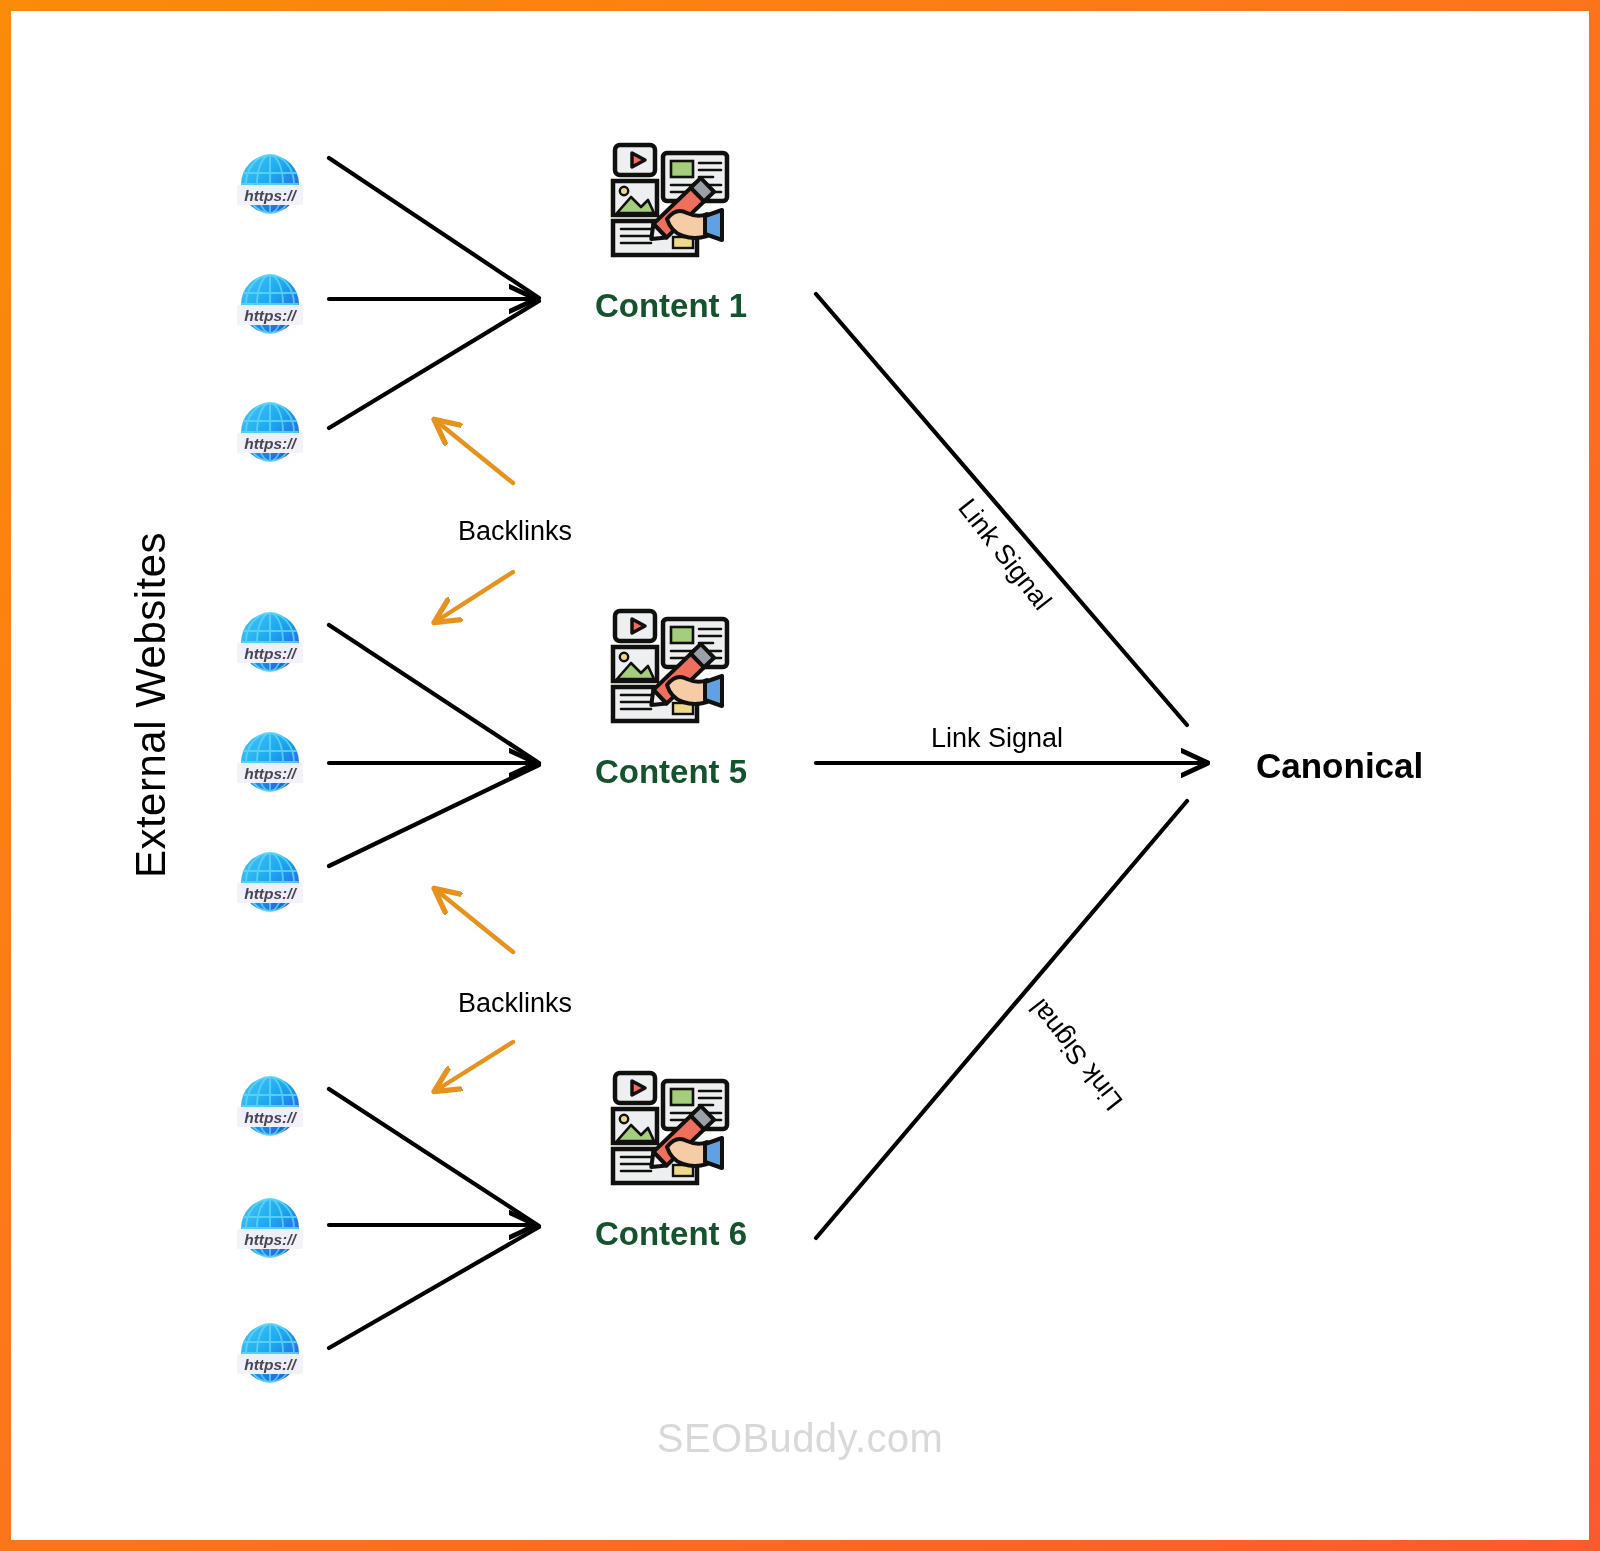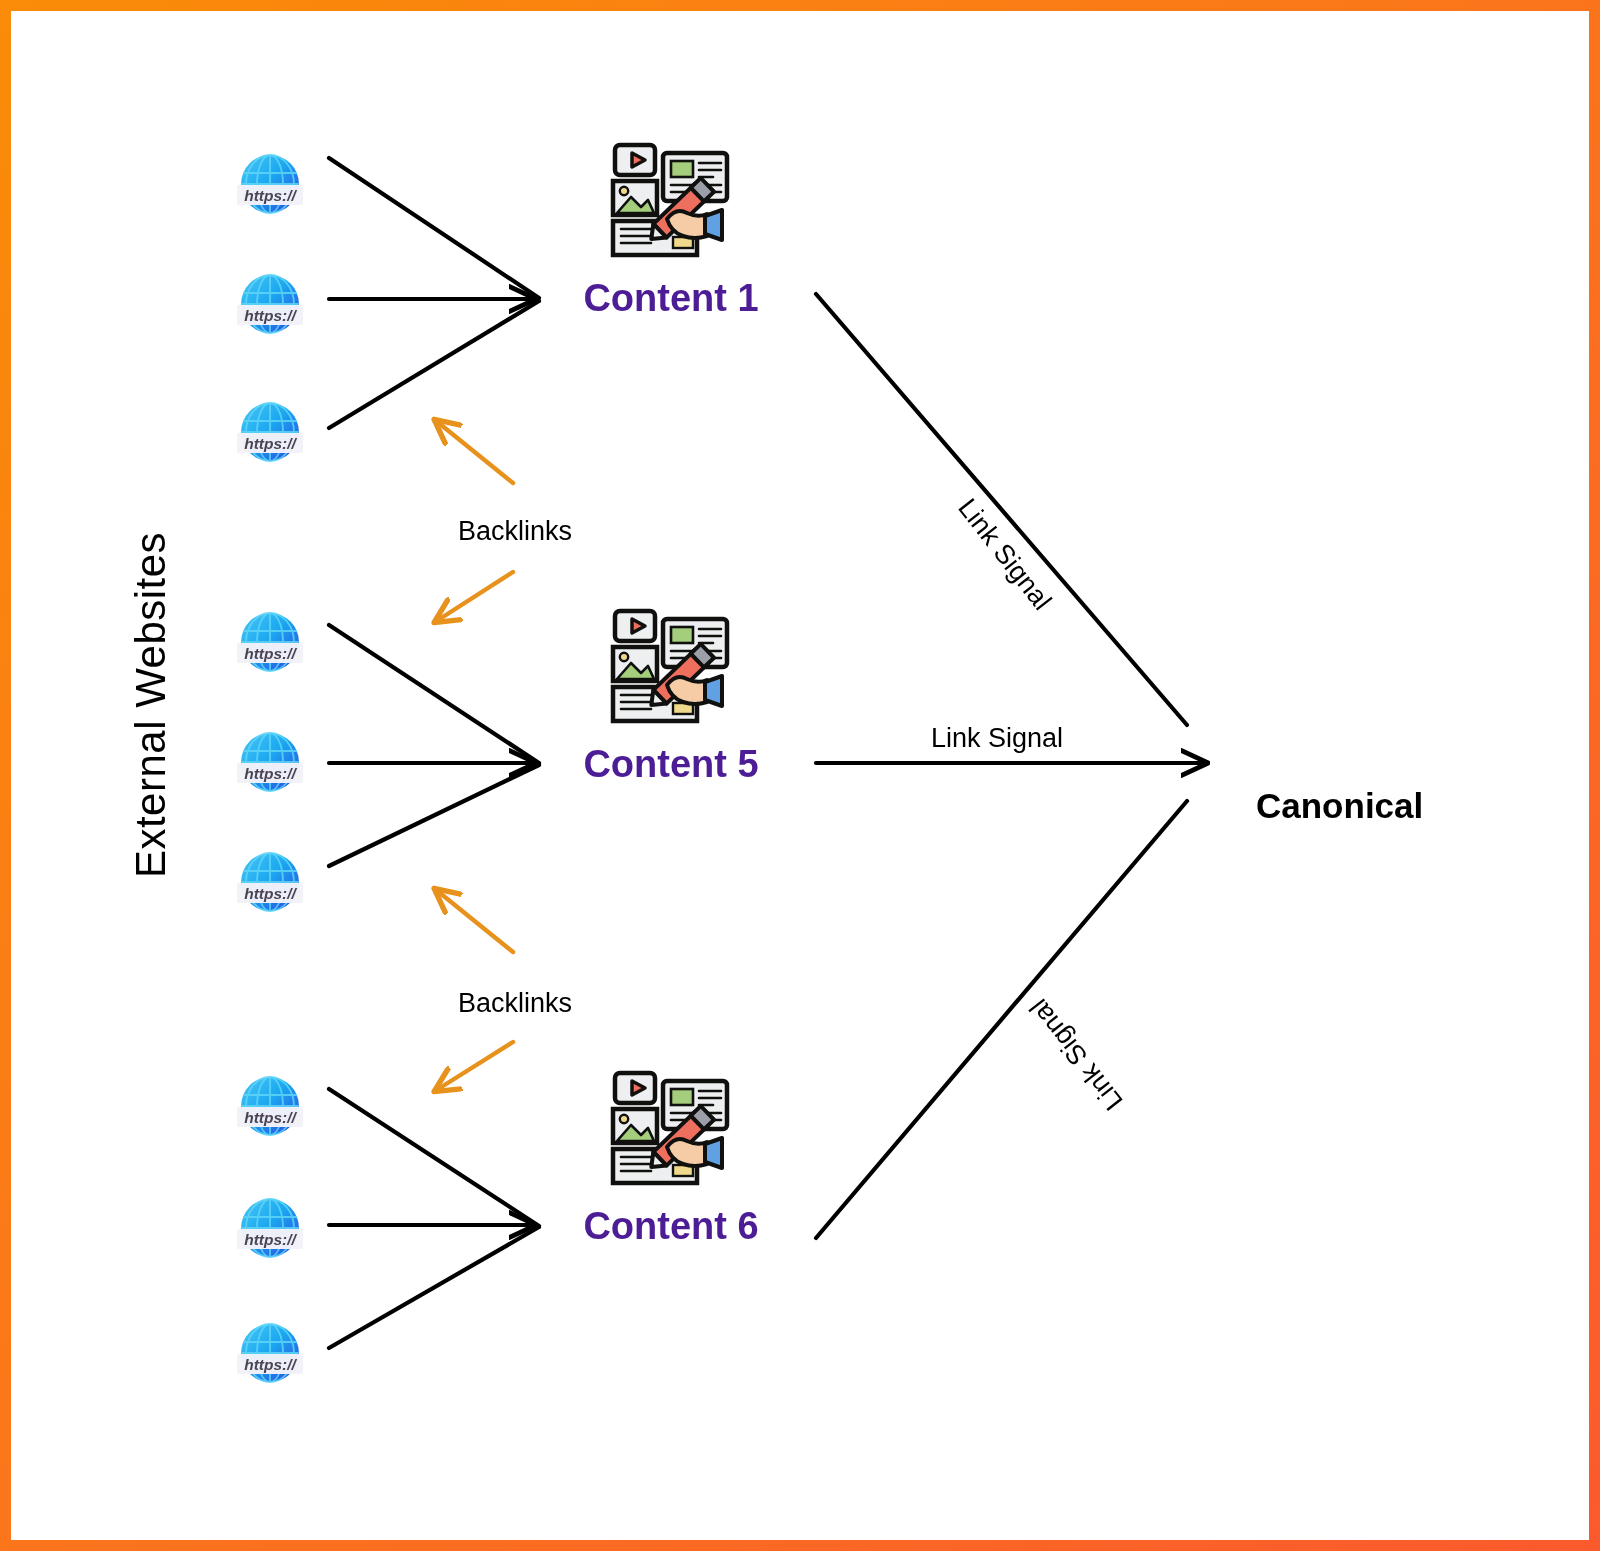--- a/index.html
+++ b/index.html
@@ -65,37 +65,36 @@
     width: 230px;
     text-align: center;
   }
   .content-node .icon {
     width: 140px;
     height: 122px;
     margin: 0 auto;
   }
   .content-node .icon svg { display:block; width:140px; height:122px; }
   .content-node .caption {
-    margin-top: 14px;
-    font-size: 38px;
+    margin-top: 24px;
+    font-size: 33px;
     font-weight: bold;
-    color: #4c1d95;
+    color: #14532d;
     white-space: nowrap;
   }
 
   
   .canonical-node {
     position: absolute;
     left: 1245px;
     top: 735px;
     font-size: 35px;
     font-weight: bold;
     color: #000000;
     white-space: nowrap;
-    margin-top: 40px;
   }
 
   
   .edge-label {
     position: absolute;
     font-size: 27px;
     color: #000000;
     white-space: nowrap;
   }
   .lbl-backlinks-1 { left: 447px; top: 505px; }
@@ -430,15 +429,16 @@
     </div>
 
     <div class="canonical-node">Canonical</div>
 
     <div class="edge-label lbl-backlinks-1">Backlinks</div>
     <div class="edge-label lbl-backlinks-2">Backlinks</div>
     <div class="edge-label lbl-link-mid">Link Signal</div>
     <div class="edge-label lbl-link-top">Link Signal</div>
     <div class="edge-label lbl-link-bot">Link Signal</div>
 
+    <div class="watermark">SEOBuddy.com</div>
 
   </div>
 </div>
 
 </body></html>

